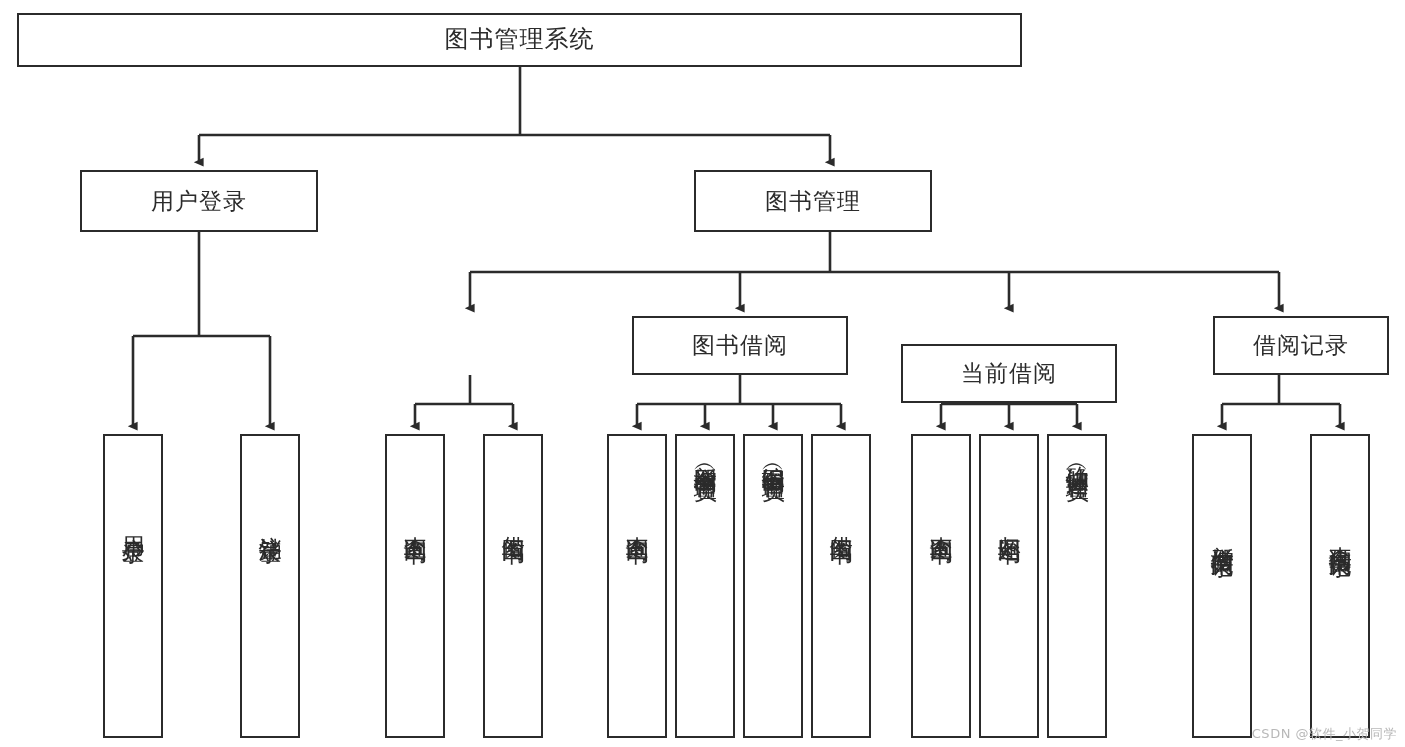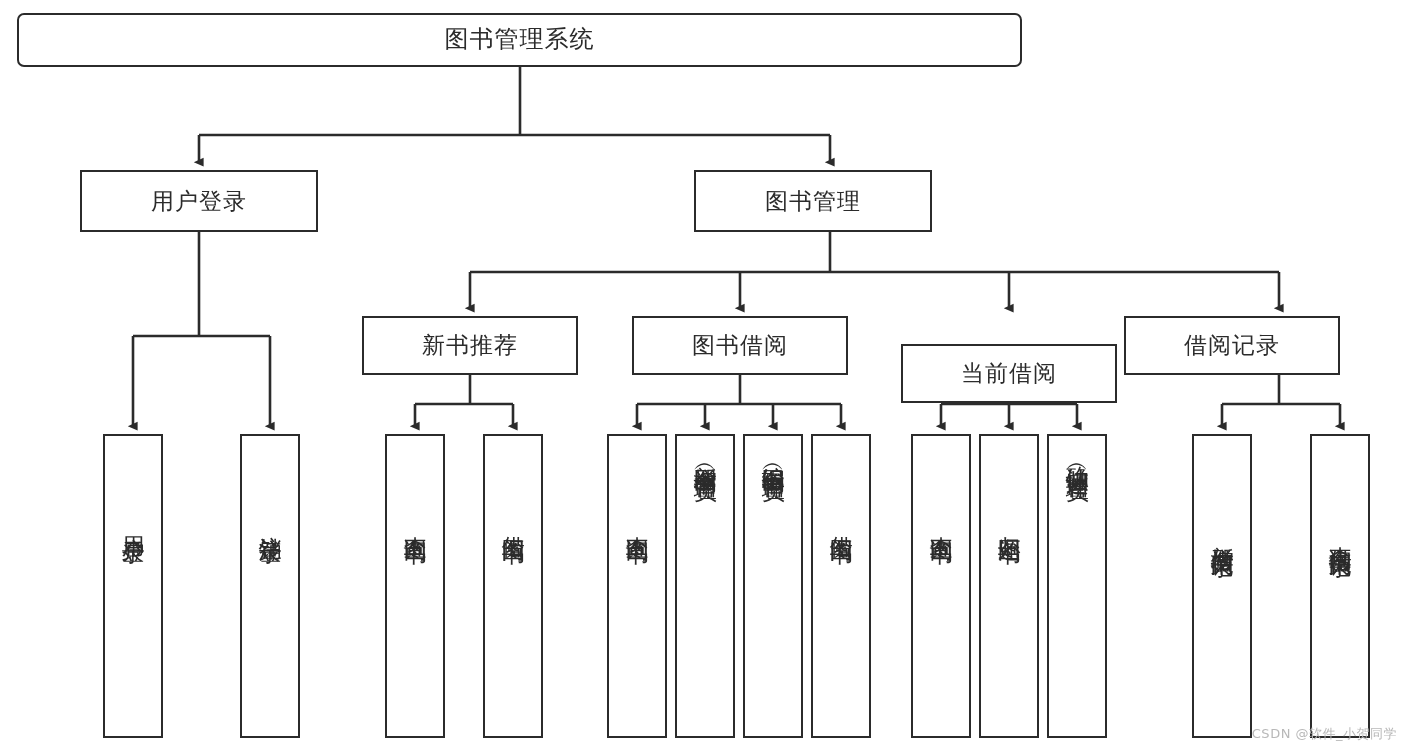--- a/index.html
+++ b/index.html
@@ -129,45 +129,42 @@
       <path d="M1009,404 L1009,426" marker-end="url(#arrow)"></path>
       <path d="M1077,404 L1077,426" marker-end="url(#arrow)"></path>
 
       <path d="M1279,375 L1279,404"></path>
       <path d="M1222,404 L1340,404"></path>
       <path d="M1222,404 L1222,426" marker-end="url(#arrow)"></path>
       <path d="M1340,404 L1340,426" marker-end="url(#arrow)"></path>
     </g>
   </svg>
 
-  <div class="node root" style="left:17px; top:13px; width:1005px; height:54px;border-radius:7px;">
+  <div class="node root" style="left:17px; top:13px; width:1005px; height:54px;">
     <span class="label">图书管理系统</span>
   </div>
 
   <div class="node" style="left:80px; top:170px; width:238px; height:62px;">
     <span class="label">用户登录</span>
   </div>
 
   <div class="node" style="left:694px; top:170px; width:238px; height:62px;">
     <span class="label">图书管理</span>
   </div>
 
-  <div class="node" style="left:362px; top:316px; width:216px; height:59px;">
-    <span class="label">新书推荐</span>
-  </div>
 
   <div class="node" style="left:632px; top:316px; width:216px; height:59px;">
     <span class="label">图书借阅</span>
   </div>
 
   <div class="node" style="left:901px; top:316px; width:216px; height:59px;margin-top:28px;">
     <span class="label">当前借阅</span>
   </div>
 
-  <div class="node" style="left:1124px; top:316px; width:216px; height:59px;text-align:center;">
+  <div class="node" style="left:1213px; top:316px; width:176px; height:59px;text-align:center;">
     <span class="label">借阅记录</span>
   </div>
 
   <div class="node leaf mid" style="left:103px; top:434px; width:60px; height:304px;">
     <span class="label">用户登录</span>
   </div>
 
   <div class="node leaf mid" style="left:240px; top:434px; width:60px; height:304px;">
     <span class="label">注销登录</span>
   </div>

